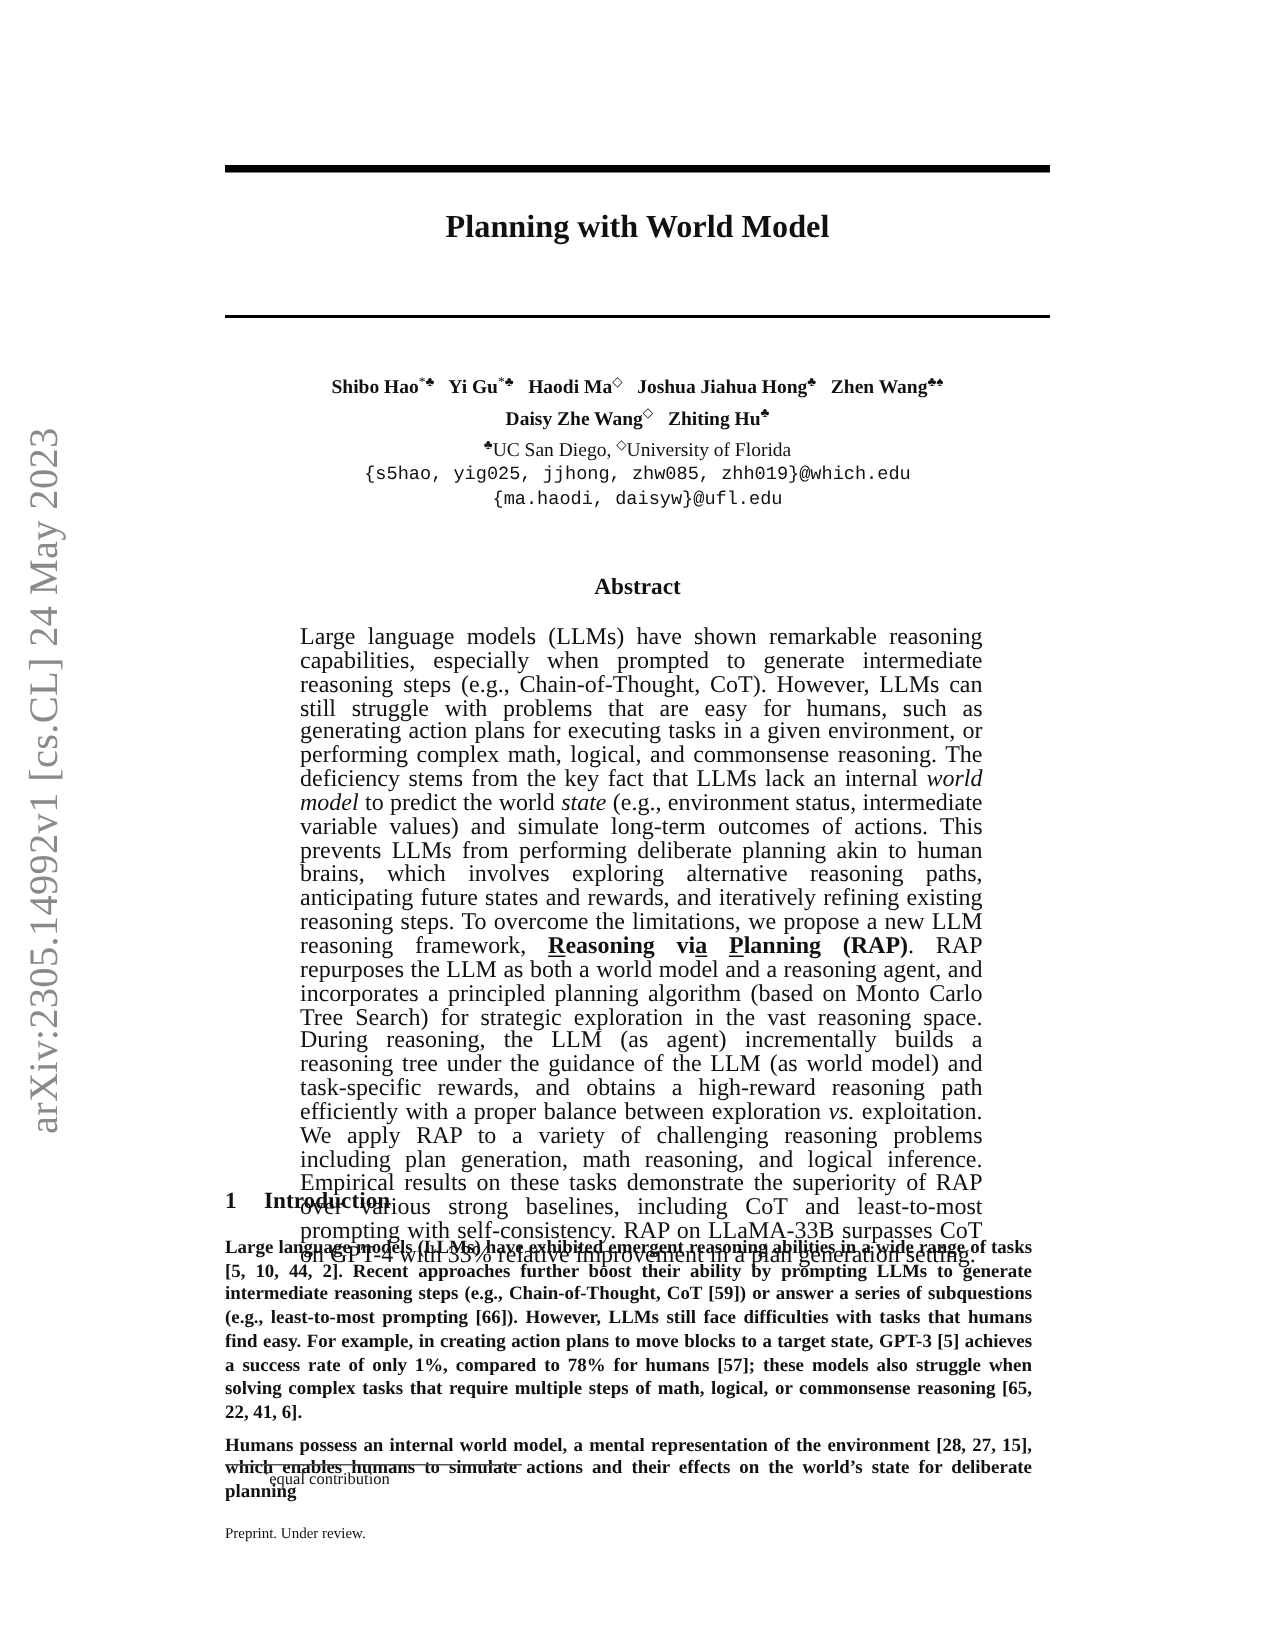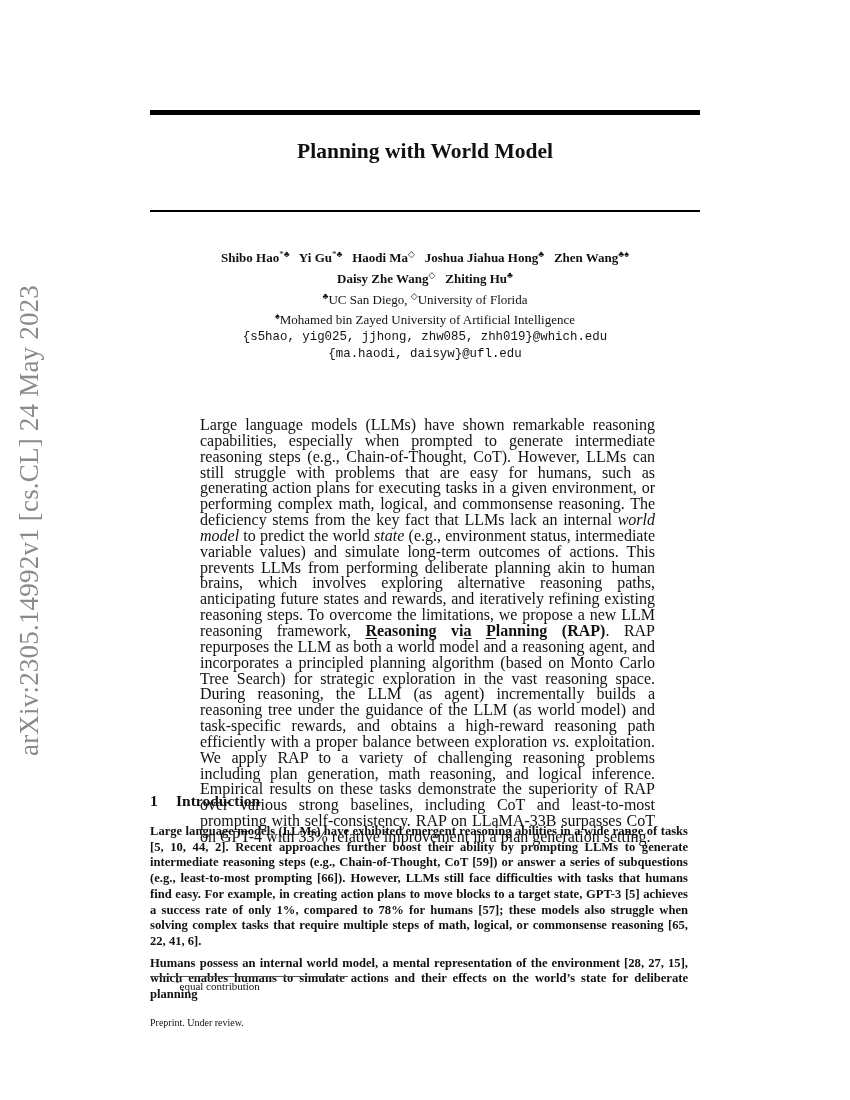--- a/index.html
+++ b/index.html
@@ -69,27 +69,25 @@
       <span>Joshua Jiahua Hong</span><sup>♣</sup>&nbsp;&nbsp;
       <span>Zhen Wang</span><sup>♣♠</sup>
     </div>
     <div class="names">
       <span>Daisy Zhe Wang</span><sup>◇</sup>&nbsp;&nbsp;
       <span>Zhiting Hu</span><sup>♣</sup>
     </div>
     <div>
       <sup>♣</sup><span>UC San Diego, </span><sup>◇</sup><span>University of Florida</span>
     </div>
-    <div>
-      <sup>♠</sup><span>Mohamed bin Zayed University of Artificial Intelligence</span>
-    </div>
     <div class="mono">{s5hao, yig025, jjhong, zhw085, zhh019}@which.edu</div>
     <div class="mono">{ma.haodi, daisyw}@ufl.edu</div>
   </div>
 
+  <div class="abstract-heading">Abstract</div>
 
   <div class="abstract-body"><span>Large language models (LLMs) have shown remarkable reasoning capabilities, especially when prompted to generate intermediate reasoning steps (e.g., Chain-of-Thought, CoT). However, LLMs can still struggle with problems that are easy for humans, such as generating action plans for executing tasks in a given environment, or performing complex math, logical, and commonsense reasoning. The deficiency stems from the key fact that LLMs lack an internal </span><i>world model</i><span> to predict the world </span><i>state</i><span> (e.g., environment status, intermediate variable values) and simulate long-term outcomes of actions. This prevents LLMs from performing deliberate planning akin to human brains, which involves exploring alternative reasoning paths, anticipating future states and rewards, and iteratively refining existing reasoning steps.  To overcome the limitations, we propose a new LLM reasoning framework, </span><b><u class="ul">R</u><span>easoning</span> <span>vi</span><u class="ul">a</u> <u class="ul">P</u><span>lanning (RAP)</span></b><span>. RAP repurposes the LLM as both a world model and a reasoning agent, and incorporates a principled planning algorithm (based on Monto Carlo Tree Search) for strategic exploration in the vast reasoning space. During reasoning, the LLM (as agent) incrementally builds a reasoning tree under the guidance of the LLM (as world model) and task-specific rewards, and obtains a high-reward reasoning path efficiently with a proper balance between exploration </span><i>vs.</i><span> exploitation. We apply RAP to a variety of challenging reasoning problems including plan generation, math reasoning, and logical inference. Empirical results on these tasks demonstrate the superiority of RAP over various strong baselines, including CoT and least-to-most prompting with self-consistency. RAP on LLaMA-33B surpasses CoT on GPT-4 with 33% relative improvement in a plan generation setting.</span></div>
 
   <div class="section-heading">
     <span class="num">1</span><span>Introduction</span>
   </div>
 
   <div class="intro-body">
     <p>Large language models (LLMs) have exhibited emergent reasoning abilities in a wide range of tasks [5, 10, 44, 2]. Recent approaches further boost their ability by prompting LLMs to generate intermediate reasoning steps (e.g., Chain-of-Thought, CoT [59]) or answer a series of subquestions (e.g., least-to-most prompting [66]). However, LLMs still face difficulties with tasks that humans find easy. For example, in creating action plans to move blocks to a target state, GPT-3 [5] achieves a success rate of only 1%, compared to 78% for humans [57]; these models also struggle when solving complex tasks that require multiple steps of math, logical, or commonsense reasoning [65, 22, 41, 6].</p>
     <p><span>Humans possess an internal </span><b>world model</b><span>, a mental representation of the environment [28, 27, 15], which enables humans to simulate actions and their effects on the world’s state for deliberate </span><b>planning</b></p>

